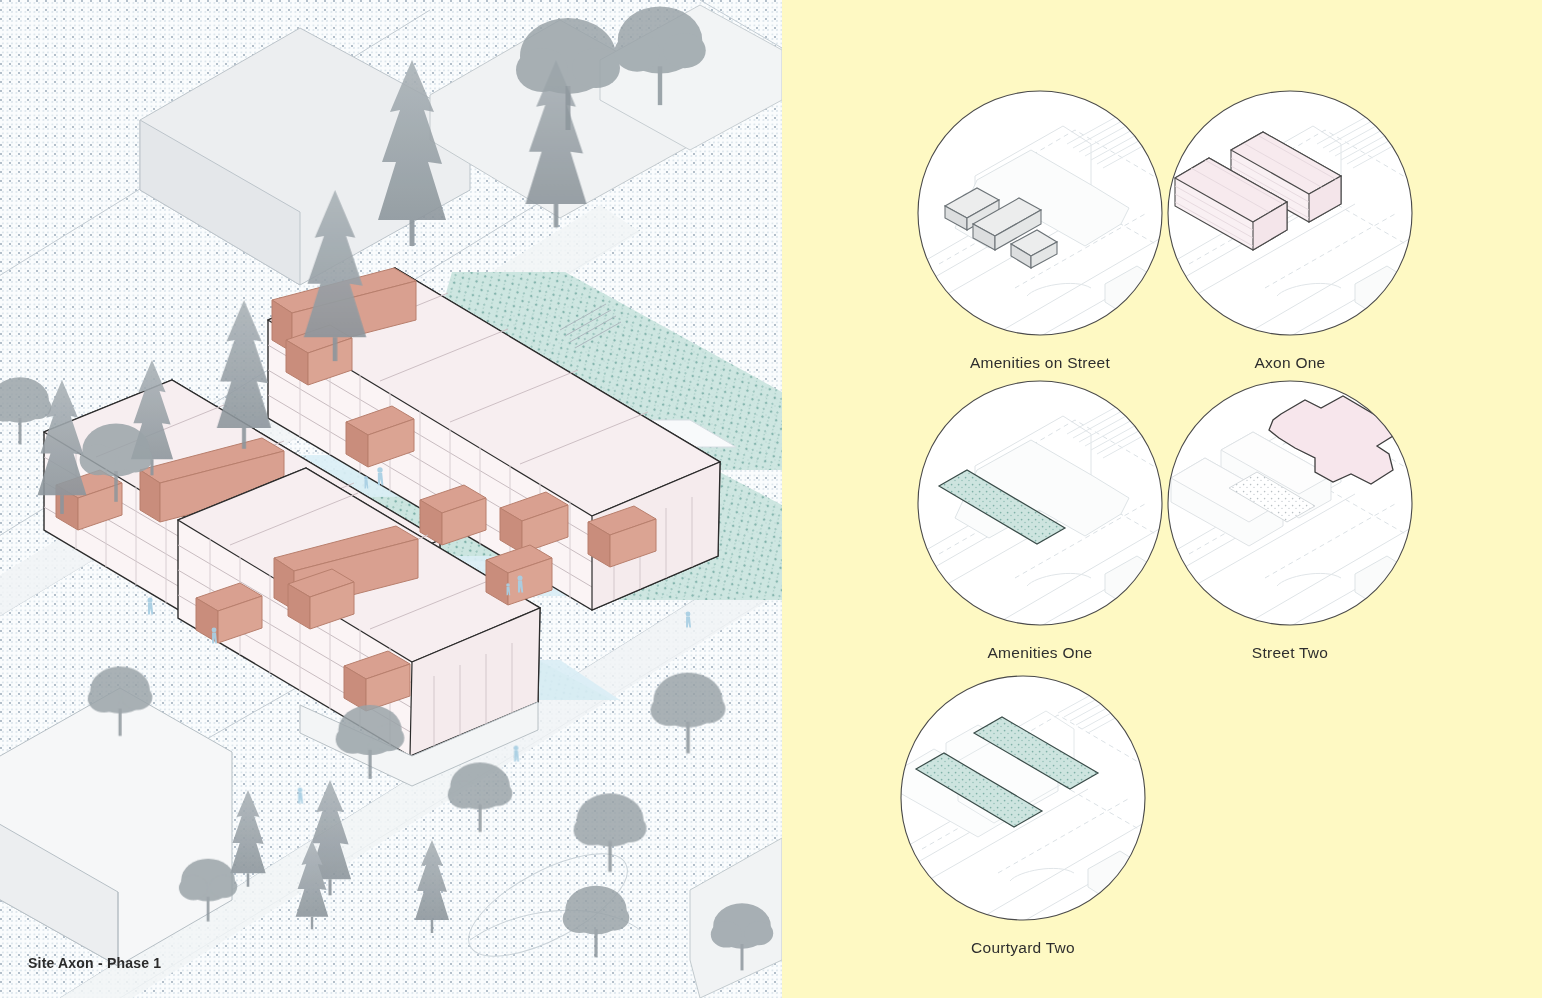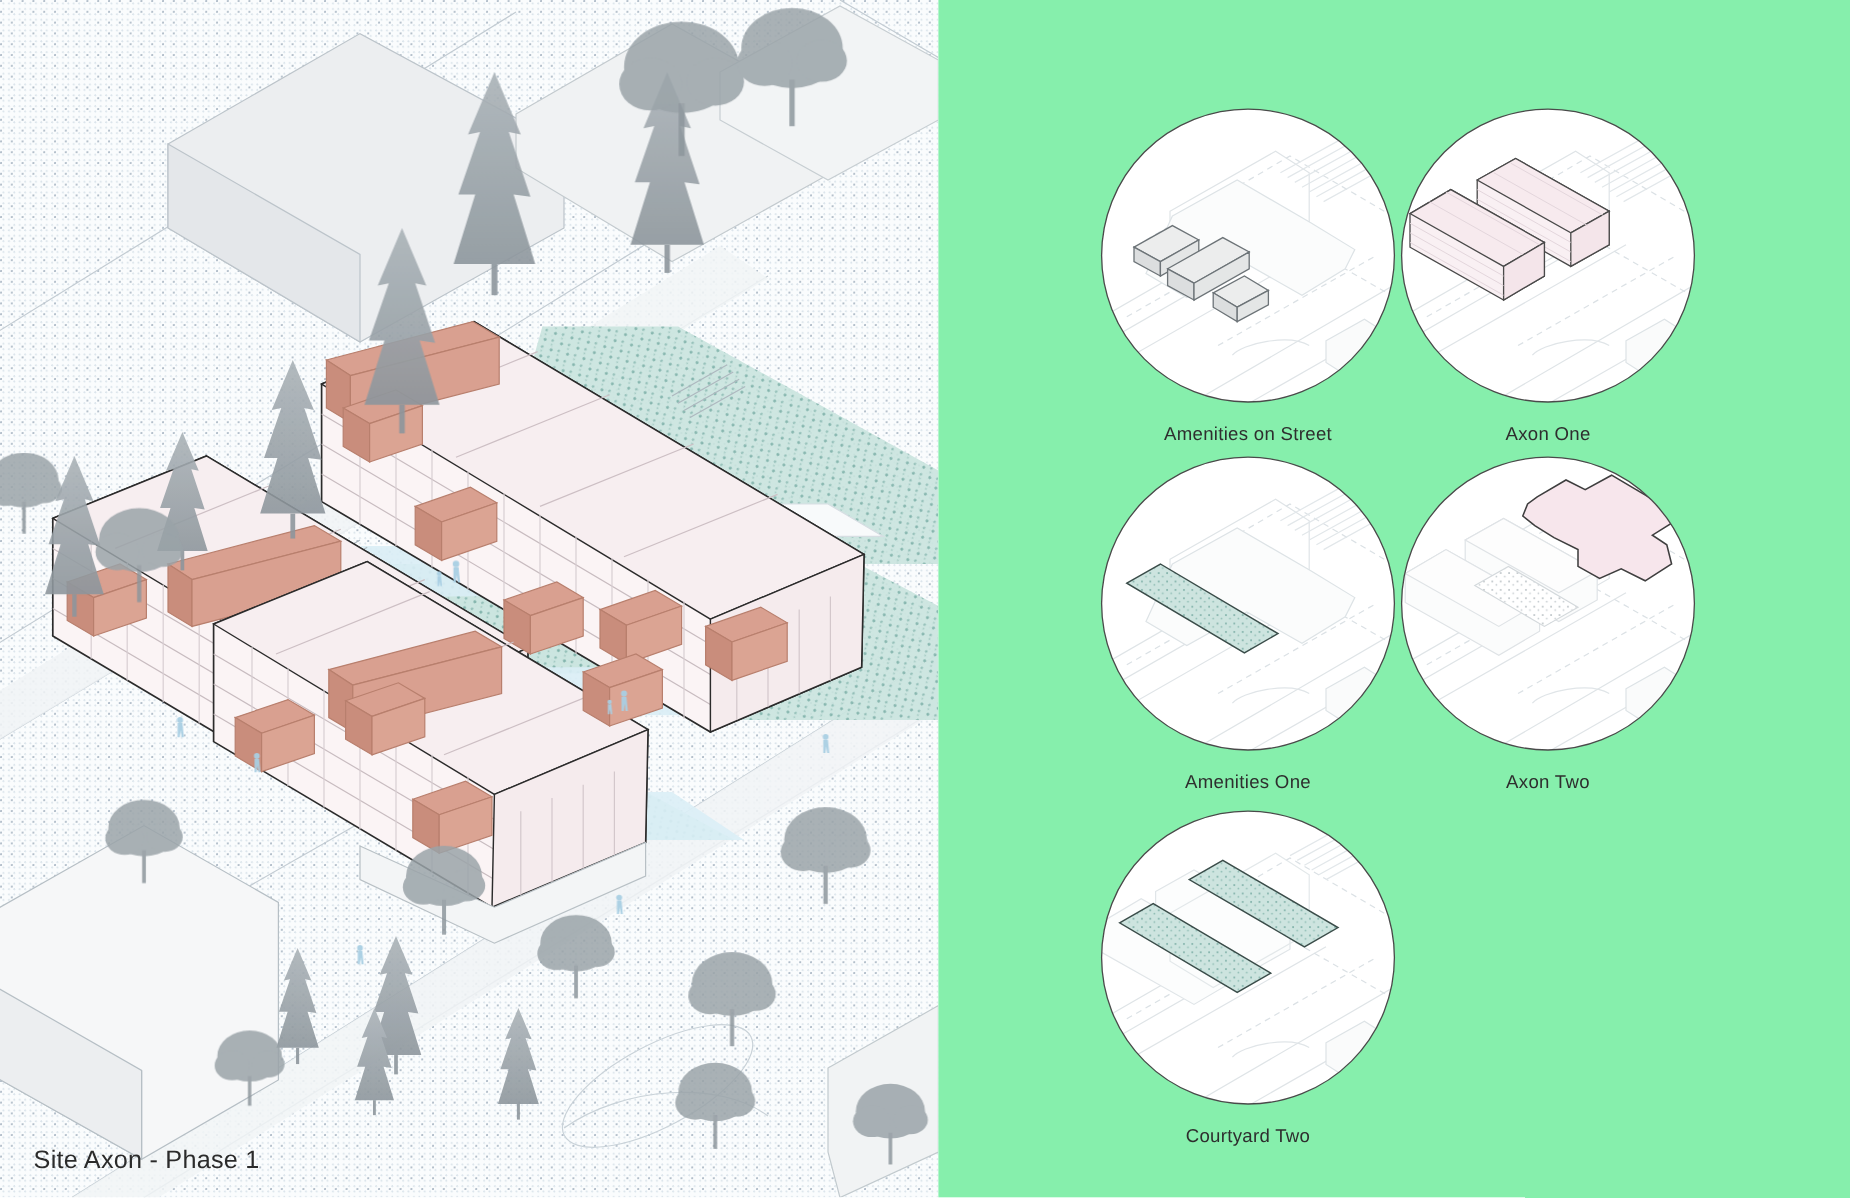--- a/index.html
+++ b/index.html
@@ -20,26 +20,26 @@
     position:absolute;inset:0;
     background-image:
       radial-gradient(circle at 1px 1px, rgba(120,140,160,.55) .8px, transparent 1px),
       radial-gradient(circle at 1px 1px, rgba(150,175,195,.30) .7px, transparent 1px);
     background-size:9px 9px, 4.5px 4.5px;
     background-position:0 0, 2px 2px;
   }
   #axon-svg{position:absolute;left:0;top:0;}
   .axon-caption{
     position:absolute;left:28px;top:955px;
-    font-size:21px;color:#2b2b2b;letter-spacing:.2px;white-space:nowrap;
+    font-size:14px;color:#2b2b2b;letter-spacing:.2px;white-space:nowrap;font-weight:bold;
   }
 
   
   #diagram-panel{
-    position:absolute;left:782px;top:0;width:760px;height:998px;background:#86efac;
+    position:absolute;left:782px;top:0;width:760px;height:998px;background:#fef9c3;
   }
   .diagram-cell{position:absolute;width:250px;}
   .diagram-circle-wrap{position:relative;width:250px;height:250px;}
   .diagram-caption{
     margin-top:16px;text-align:center;font-size:15.5px;color:#2e2e2e;
     letter-spacing:.25px;
   }
   svg{display:block;}
 </style>
 </head>
@@ -687,24 +687,24 @@
             <path d="M190 196 L222 178 L244 192 L244 210 L212 228 L190 214 Z" fill="#fafbfb" stroke="#dde3e6"></path>
             <path d="M112 208 C 120 198, 160 190, 176 200" stroke="#e0e5e8" fill="none"></path>
 
             <path d="M116 36 L140 22 L156 30 L178 18 L222 44 L228 58 L212 68 L224 76
                      L228 92 L206 106 L186 96 L168 104 L150 94 L150 80 L130 70 L114 60
                      L104 52 L108 42 Z" fill="#f7e6ec" stroke="#3f3f3f" stroke-width="1.3"></path>
           </g>
           <circle cx="125" cy="125" r="122" fill="none" stroke="#4a4a4a" stroke-width="1.1"></circle>
         </svg>
       </div>
-      <div class="diagram-caption">Axon Two</div>
+      <div class="diagram-caption">Street Two</div>
     </div>
 
-    <div class="diagram-cell" style="left:133px;top:673px;">
+    <div class="diagram-cell" style="left:116px;top:673px;">
       <div class="diagram-circle-wrap">
         <svg width="250" height="250" viewBox="0 0 250 250">
           <defs>
             <clipPath id="c5">
                 <circle cx="125" cy="125" r="122"></circle>
               </clipPath>
             <pattern id="gs4" width="7" height="7" patternUnits="userSpaceOnUse">
               <rect width="7" height="7" fill="#cde4df"></rect>
               <circle cx="1.6" cy="1.6" r=".85" fill="#5f9c92" opacity=".7"></circle>
               <circle cx="5" cy="4.4" r=".75" fill="#5f9c92" opacity=".55"></circle>

